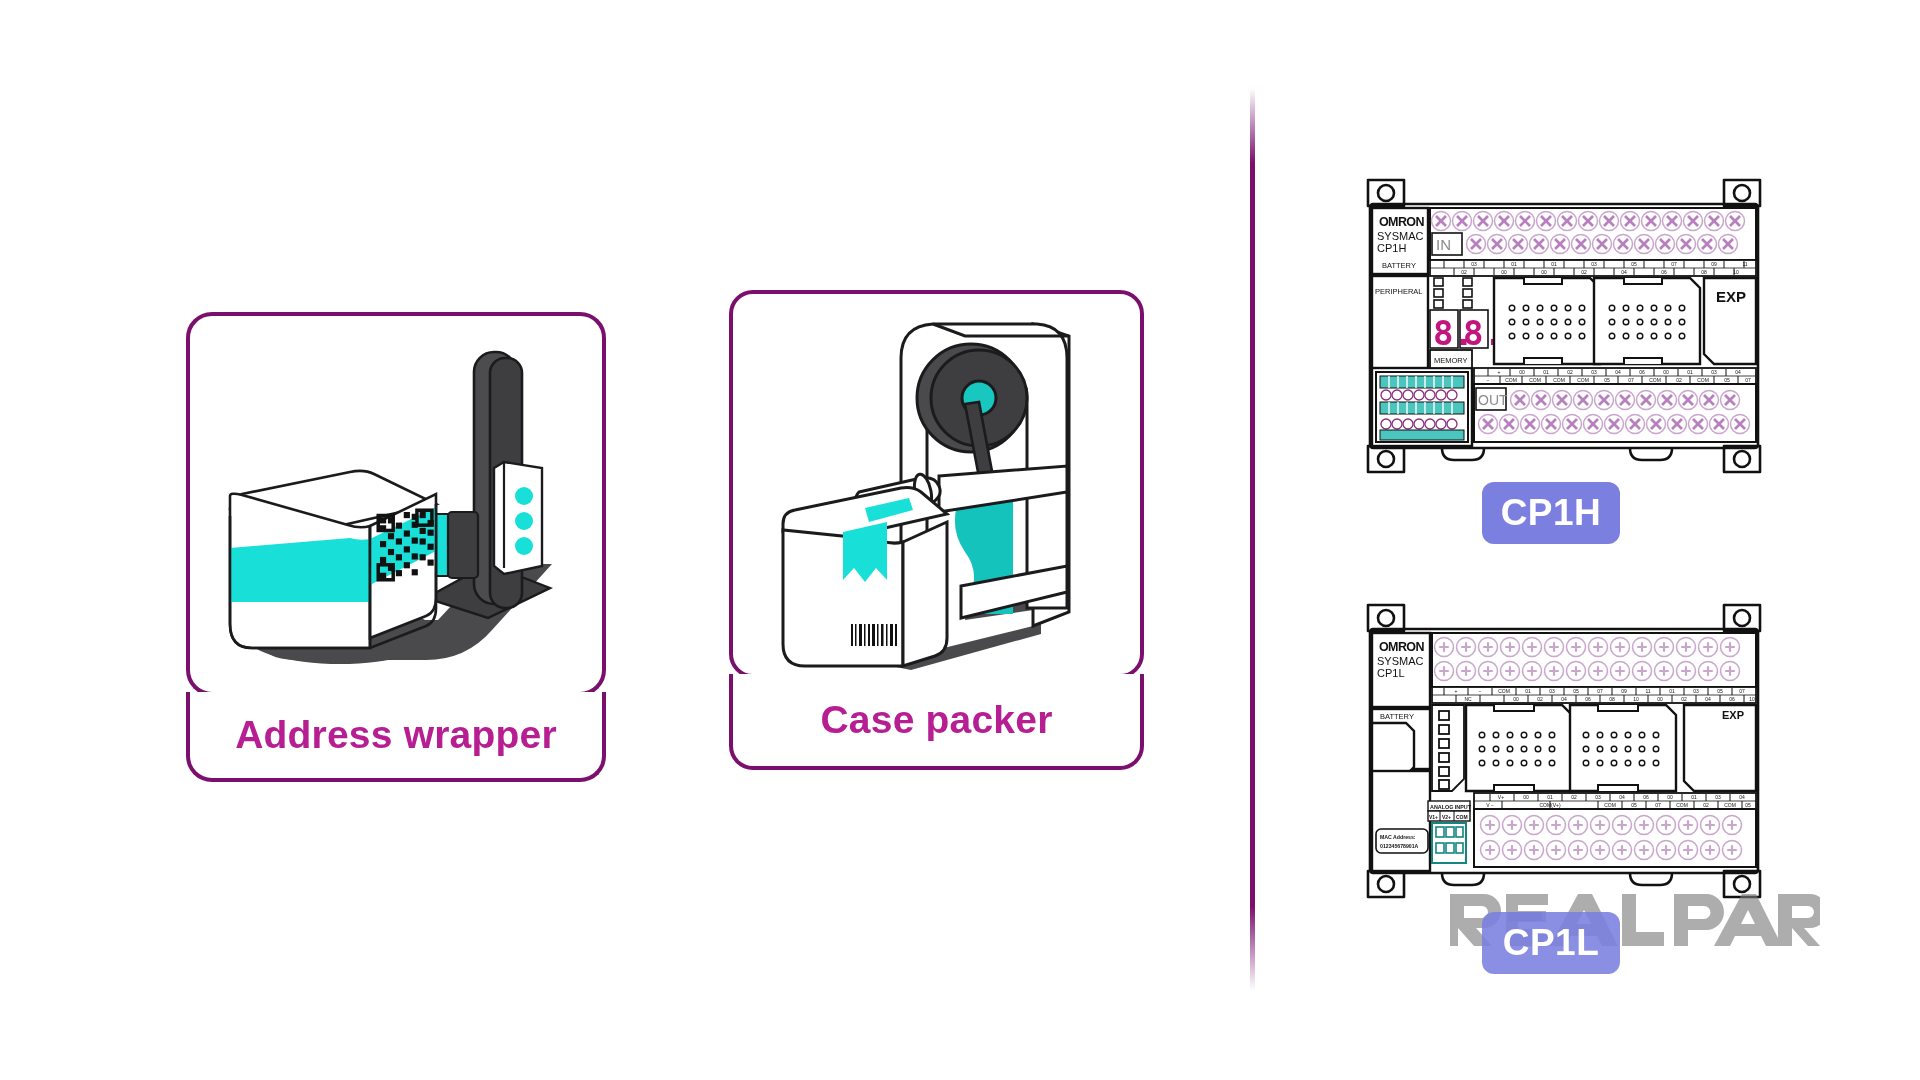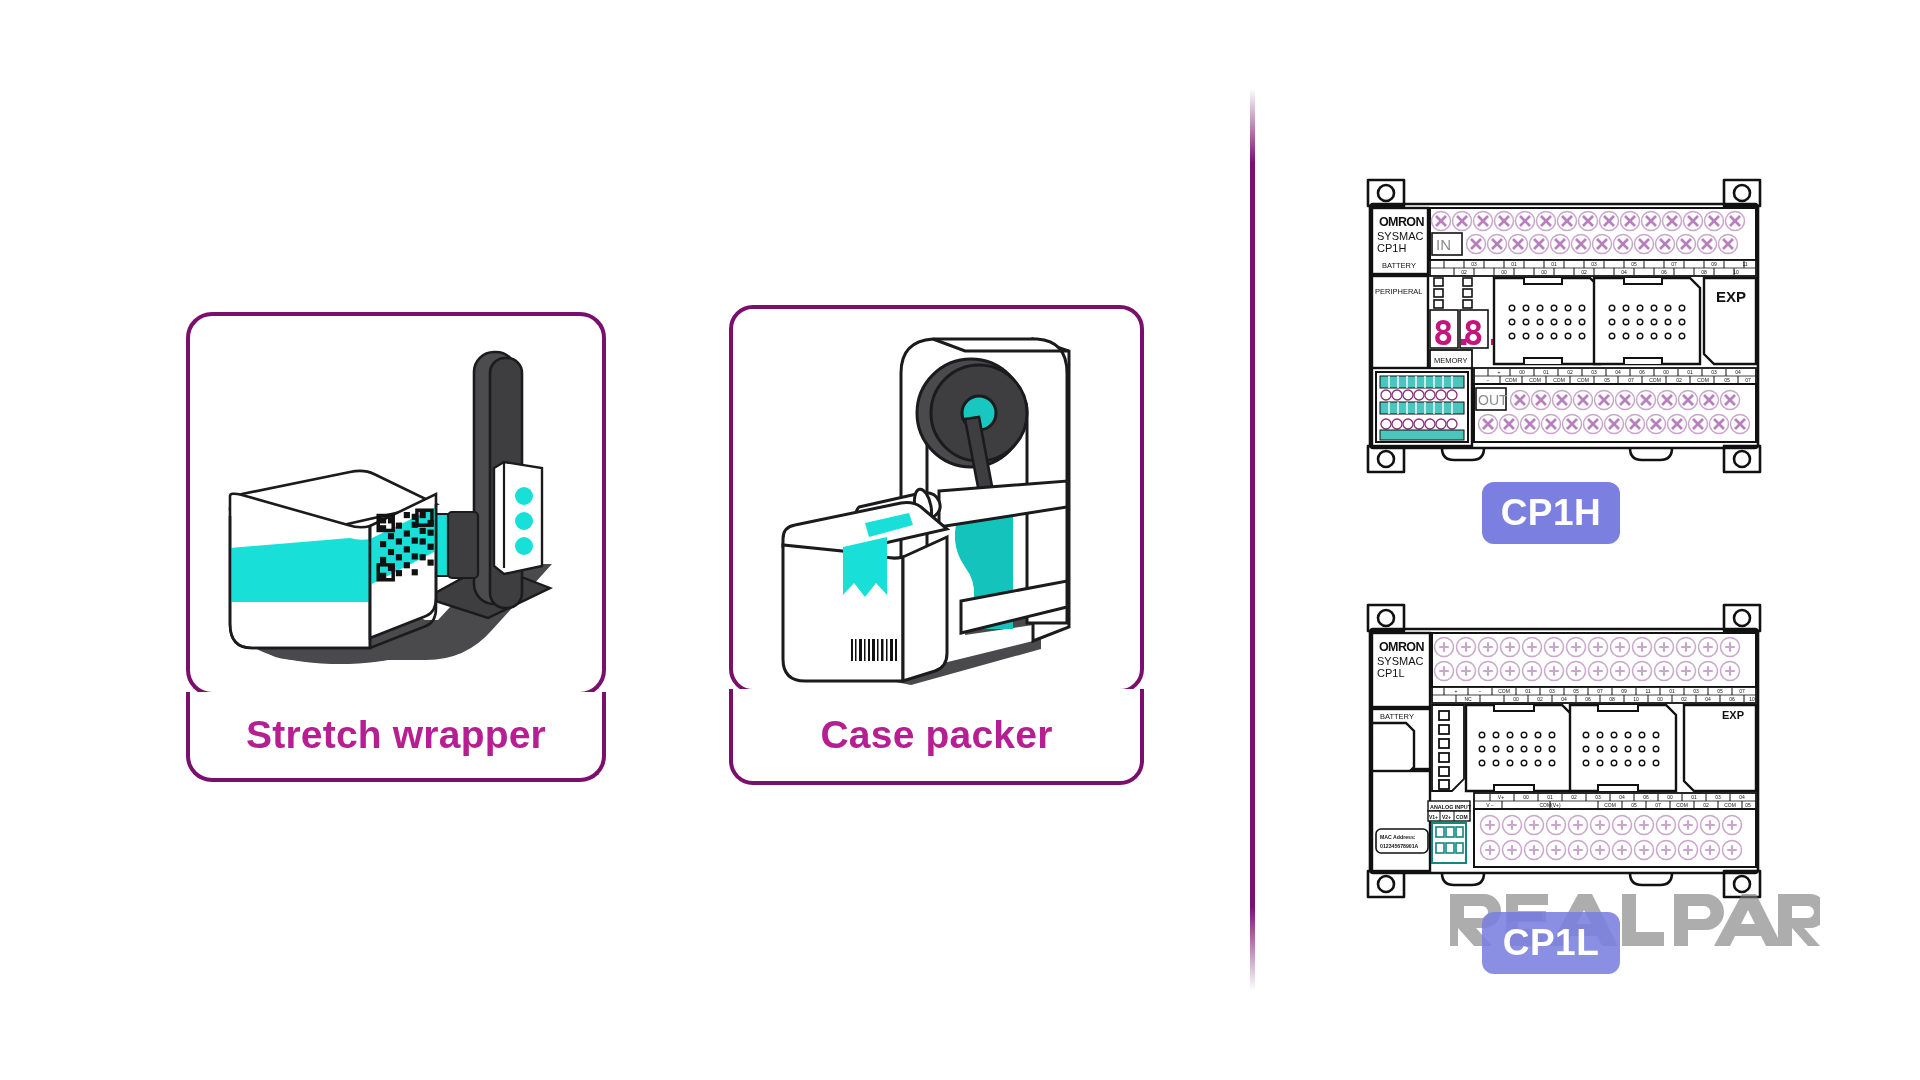--- a/index.html
+++ b/index.html
@@ -25,21 +25,21 @@
     color:#B61E92;font-weight:bold;letter-spacing:.2px;white-space:nowrap;
   }
 
   
   #card-stretch{left:186px;top:312px;width:420px;height:470px;}
   #card-stretch .art-box{width:420px;height:384px;}
   #card-stretch .label-box{top:380px;width:420px;height:90px;}
   #card-stretch .label-text{font-size:39px;}
 
   
-  #card-case{left:729px;top:305px;width:415px;height:480px;}
+  #card-case{left:729px;top:290px;width:415px;height:480px;}
   #card-case .art-box{width:415px;height:388px;border-radius:24px;}
   #card-case .label-box{top:384px;width:415px;height:96px;border-radius:0 0 24px 24px;}
   #card-case .label-text{font-size:39px;}
 
   
   #divider{
     position:absolute;left:1250px;top:60px;width:5px;height:940px;
     background:linear-gradient(to bottom,
        rgba(122,15,110,0) 0%,
        rgba(122,15,110,0) 3%,
@@ -144,21 +144,21 @@
 
           <g stroke="#111" stroke-width="4" fill="none">
             <rect x="-2" y="4" width="17" height="17"></rect>
             <rect x="42" y="-2" width="17" height="17"></rect>
             <rect x="-2" y="60" width="17" height="17"></rect>
           </g>
         </g>
       </svg>
     </div>
     <div class="label-box">
-      <span class="label-text">Stretch wrapper</span>
+      <span class="label-text">Address wrapper</span>
     </div>
   </div>
 
   <div class="card" id="card-case">
     <div class="art-box">
       <svg width="415" height="388" viewBox="0 0 415 388">
 
         <path d="M236 300 l92 -6 v18 l-96 14 z" fill="#4A4A4C"></path>
         <path d="M58 352 l120 24 l130 -36 v-10 l-130 32 z" fill="#4A4A4C"></path>
 

